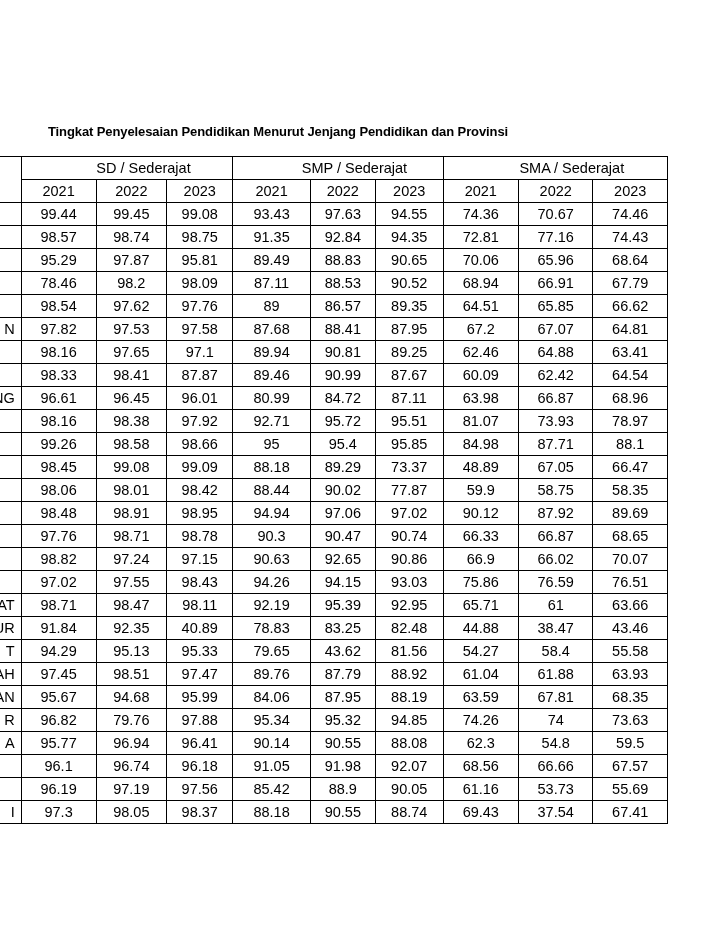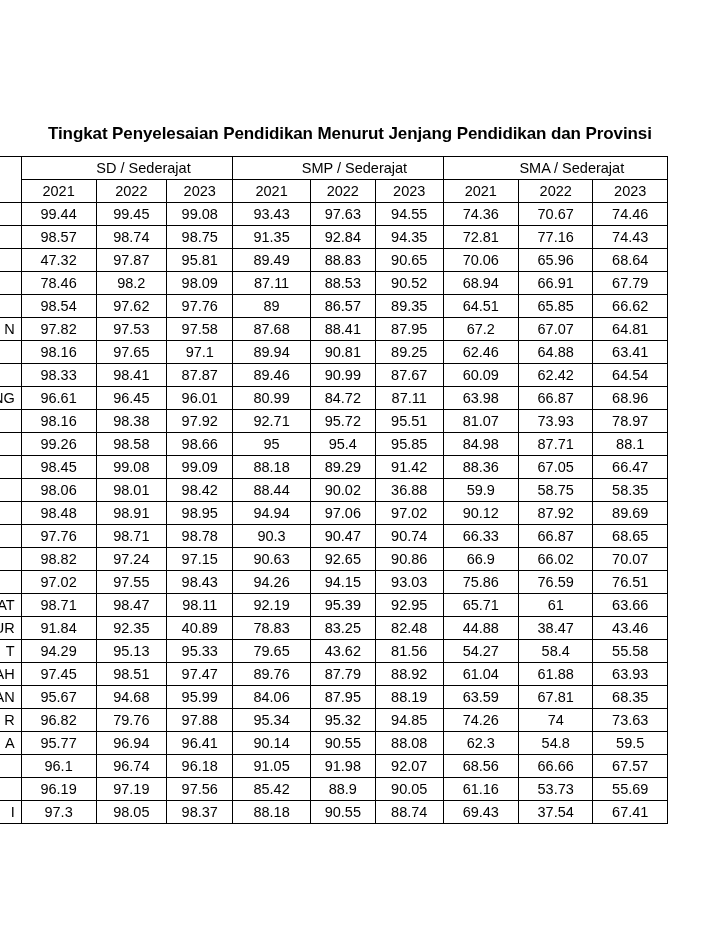--- a/index.html
+++ b/index.html
@@ -12,21 +12,21 @@
       height: 940px;
       position: relative;
       overflow: hidden;
       font-family: "Liberation Sans", "DejaVu Sans", sans-serif;
       color: #000000;
     }
     .title {
       position: absolute;
       left: 48px;
       top: 124px;
-      font-size: 17px;
+      font-size: 13px;
       font-weight: bold;
       white-space: nowrap;
       letter-spacing: -0.1px;
     }
     table.grid {
       position: absolute;
       left: -52px;
       top: 156px;
       border-collapse: collapse;
       table-layout: fixed;
@@ -113,21 +113,21 @@
         <td>98.75</td>
         <td>91.35</td>
         <td>92.84</td>
         <td>94.35</td>
         <td>72.81</td>
         <td>77.16</td>
         <td>74.43</td>
       </tr>
       <tr>
         <td class="prov"></td>
-        <td>47.32</td>
+        <td>95.29</td>
         <td>97.87</td>
         <td>95.81</td>
         <td>89.49</td>
         <td>88.83</td>
         <td>90.65</td>
         <td>70.06</td>
         <td>65.96</td>
         <td>68.64</td>
       </tr>
       <tr>
@@ -226,33 +226,33 @@
         <td>87.71</td>
         <td>88.1</td>
       </tr>
       <tr>
         <td class="prov"></td>
         <td>98.45</td>
         <td>99.08</td>
         <td>99.09</td>
         <td>88.18</td>
         <td>89.29</td>
-        <td>91.42</td>
-        <td>88.36</td>
+        <td>73.37</td>
+        <td>48.89</td>
         <td>67.05</td>
         <td>66.47</td>
       </tr>
       <tr>
         <td class="prov"></td>
         <td>98.06</td>
         <td>98.01</td>
         <td>98.42</td>
         <td>88.44</td>
         <td>90.02</td>
-        <td>36.88</td>
+        <td>77.87</td>
         <td>59.9</td>
         <td>58.75</td>
         <td>58.35</td>
       </tr>
       <tr>
         <td class="prov"></td>
         <td>98.48</td>
         <td>98.91</td>
         <td>98.95</td>
         <td>94.94</td>

